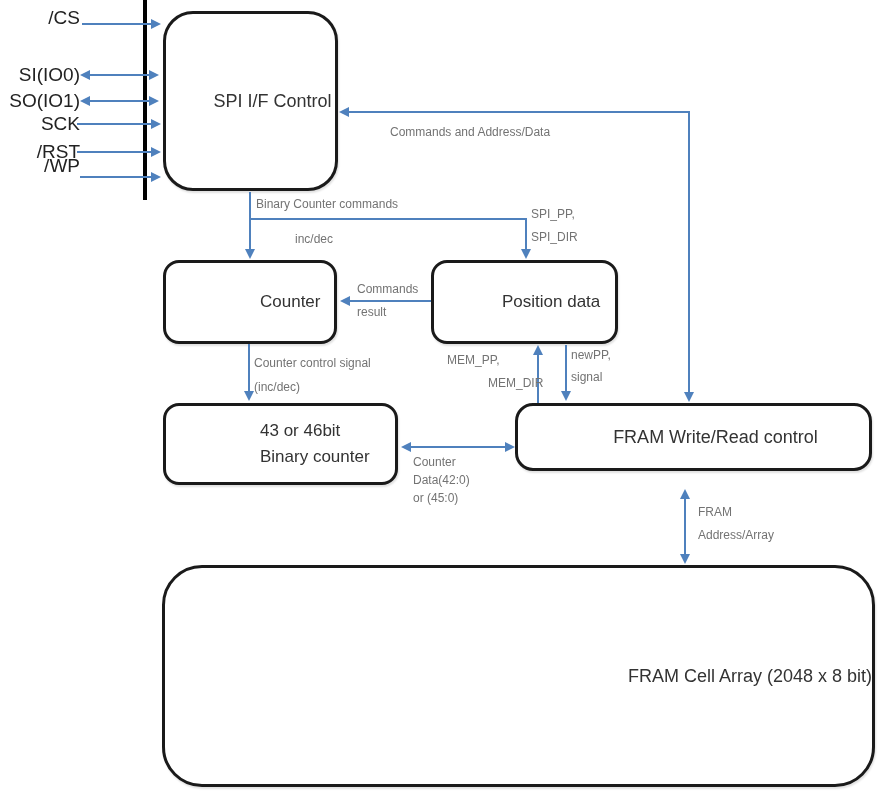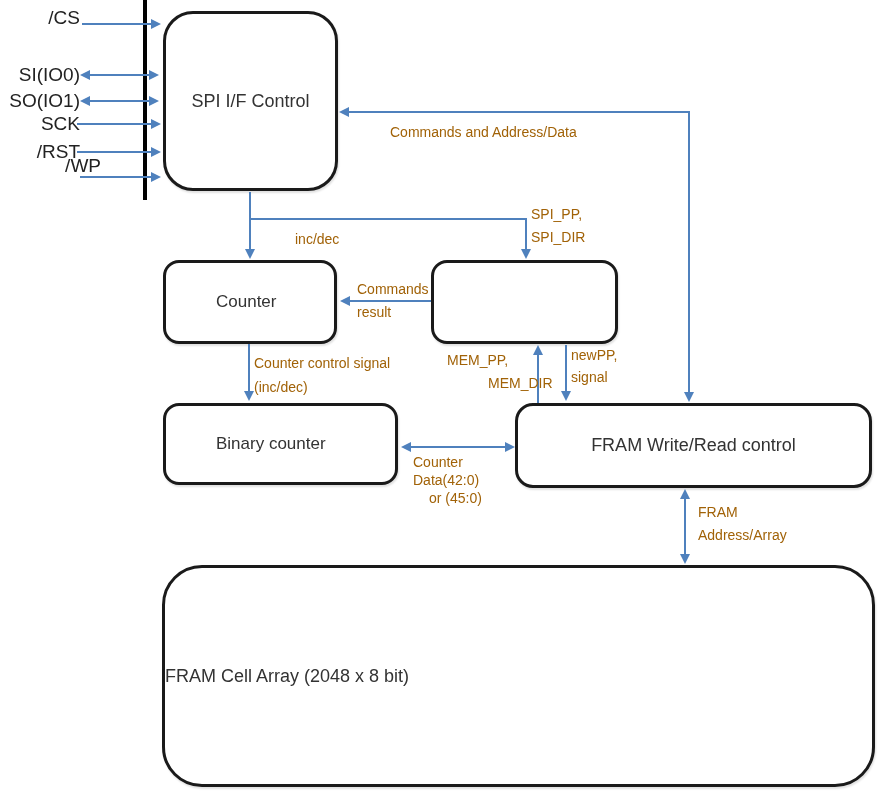--- a/index.html
+++ b/index.html
@@ -16,33 +16,33 @@
     position:absolute;
     background:#fff;
     border:3px solid var(--ink);
     box-sizing:border-box;
     display:flex;
     flex-direction:column;
     justify-content:center;
     box-shadow:1px 2px 2px rgba(0,0,0,0.12);
     color:#333;
   }
-  .block .bline{white-space:nowrap;}
+  .block .bline{white-space:nowrap;padding-left:44px;}
 
   
   .hline{position:absolute;height:2px;background:var(--blue);}
   .vline{position:absolute;width:2px;background:var(--blue);}
   .arr{position:absolute;width:0;height:0;border-style:solid;}
   .arr-right{border-width:5px 0 5px 10px;border-color:transparent transparent transparent var(--blue);}
   .arr-left{border-width:5px 10px 5px 0;border-color:transparent var(--blue) transparent transparent;}
   .arr-up{border-width:0 5px 10px 5px;border-color:transparent transparent var(--blue) transparent;}
   .arr-down{border-width:10px 5px 0 5px;border-color:var(--blue) transparent transparent transparent;}
 
   
-  .clabel{position:absolute;font-size:14px;line-height:17px;white-space:nowrap;color:#a16207;}
+  .clabel{position:absolute;font-size:12px;line-height:17px;white-space:nowrap;color:#737373;}
   .sig-label{position:absolute;left:0;width:80px;text-align:right;font-size:19px;line-height:22px;white-space:nowrap;color:#222;}
 
   .pin-bar{position:absolute;background:#000;}
 </style>
 </head>
 <body>
 
 <div id="canvas">
 
   <div class="pin-bar" style="left:143px;top:0;width:4px;height:200px;"></div>
@@ -62,58 +62,61 @@
   <div class="arr arr-right" style="left:149px;top:96px;"></div>
 
   <div class="sig-label" style="top:113px;">SCK</div>
   <div class="hline" style="left:77px;top:123px;width:75px;"></div>
   <div class="arr arr-right" style="left:151px;top:119px;"></div>
 
   <div class="sig-label" style="top:141px;">/RST</div>
   <div class="hline" style="left:77px;top:151px;width:75px;"></div>
   <div class="arr arr-right" style="left:151px;top:147px;"></div>
 
-  <div class="sig-label" style="top:155px;padding-left:21px;">/WP</div>
+  <div class="sig-label" style="top:155px;">/WP</div>
   <div class="hline" style="left:80px;top:176px;width:72px;"></div>
   <div class="arr arr-right" style="left:151px;top:172px;"></div>
 
   <div class="block" style="left:163px;top:11px;width:175px;height:180px;border-radius:30px;text-align:center;font-size:18px;">
     <div class="bline">SPI I/F Control</div>
   </div>
 
   <div class="block" style="left:163px;top:260px;width:174px;height:84px;border-radius:16px;font-size:17px;line-height:24px;padding-left:50px;">
     <div class="bline">Counter</div>
   </div>
 
   <div class="block" style="left:431px;top:260px;width:187px;height:84px;border-radius:16px;font-size:17px;line-height:24px;padding-left:24px;">
+    <div class="bline">Position data</div>
   </div>
 
   <div class="block" style="left:163px;top:403px;width:235px;height:82px;border-radius:16px;font-size:17px;line-height:26px;padding-left:50px;">
+    <div class="bline">43 or 46bit</div>
     <div class="bline">Binary counter</div>
   </div>
 
-  <div class="block" style="left:515px;top:403px;width:357px;height:85px;border-radius:18px;text-align:center;font-size:18px;">
+  <div class="block" style="left:515px;top:403px;width:357px;height:68px;border-radius:18px;text-align:center;font-size:18px;">
     <div class="bline">FRAM Write/Read control</div>
   </div>
 
-  <div class="block" style="left:162px;top:565px;width:713px;height:222px;border-radius:40px;text-align:left;font-size:18px;">
+  <div class="block" style="left:162px;top:565px;width:713px;height:222px;border-radius:40px;text-align:right;font-size:18px;">
     <div class="bline">FRAM Cell Array (2048 x 8 bit)</div>
   </div>
 
   <div class="hline" style="left:346px;top:111px;width:344px;"></div>
   <div class="arr arr-left" style="left:339px;top:107px;"></div>
   <div class="vline" style="left:688px;top:111px;height:284px;"></div>
   <div class="arr arr-down" style="left:684px;top:392px;"></div>
   <div class="clabel" style="left:390px;top:124px;">Commands and Address/Data</div>
 
   <div class="vline" style="left:249px;top:192px;height:60px;"></div>
   <div class="arr arr-down" style="left:245px;top:249px;"></div>
   <div class="hline" style="left:249px;top:218px;width:278px;"></div>
   <div class="vline" style="left:525px;top:218px;height:34px;"></div>
   <div class="arr arr-down" style="left:521px;top:249px;"></div>
+  <div class="clabel" style="left:256px;top:196px;">Binary Counter commands</div>
   <div class="clabel" style="left:256px;top:231px;margin-left:39px;">inc/dec</div>
   <div class="clabel" style="left:531px;top:206px;">SPI_PP,</div>
   <div class="clabel" style="left:531px;top:229px;">SPI_DIR</div>
 
   <div class="hline" style="left:348px;top:300px;width:83px;"></div>
   <div class="arr arr-left" style="left:340px;top:296px;"></div>
   <div class="clabel" style="left:357px;top:281px;">Commands</div>
   <div class="clabel" style="left:357px;top:304px;">result</div>
 
   <div class="vline" style="left:248px;top:344px;height:50px;"></div>
@@ -129,21 +132,21 @@
   <div class="vline" style="left:565px;top:345px;height:48px;"></div>
   <div class="arr arr-down" style="left:561px;top:391px;"></div>
   <div class="clabel" style="left:571px;top:347px;">newPP,</div>
   <div class="clabel" style="left:571px;top:369px;">signal</div>
 
   <div class="hline" style="left:409px;top:446px;width:98px;"></div>
   <div class="arr arr-left" style="left:401px;top:442px;"></div>
   <div class="arr arr-right" style="left:505px;top:442px;"></div>
   <div class="clabel" style="left:413px;top:454px;">Counter</div>
   <div class="clabel" style="left:413px;top:472px;">Data(42:0)</div>
-  <div class="clabel" style="left:413px;top:490px;margin-left:16px;">or (45:0)</div>
+  <div class="clabel" style="left:413px;top:490px;">or (45:0)</div>
 
   <div class="vline" style="left:684px;top:496px;height:62px;"></div>
   <div class="arr arr-up" style="left:680px;top:489px;"></div>
   <div class="arr arr-down" style="left:680px;top:554px;"></div>
   <div class="clabel" style="left:698px;top:504px;">FRAM</div>
   <div class="clabel" style="left:698px;top:527px;">Address/Array</div>
 
 </div>
 
 </body></html>

